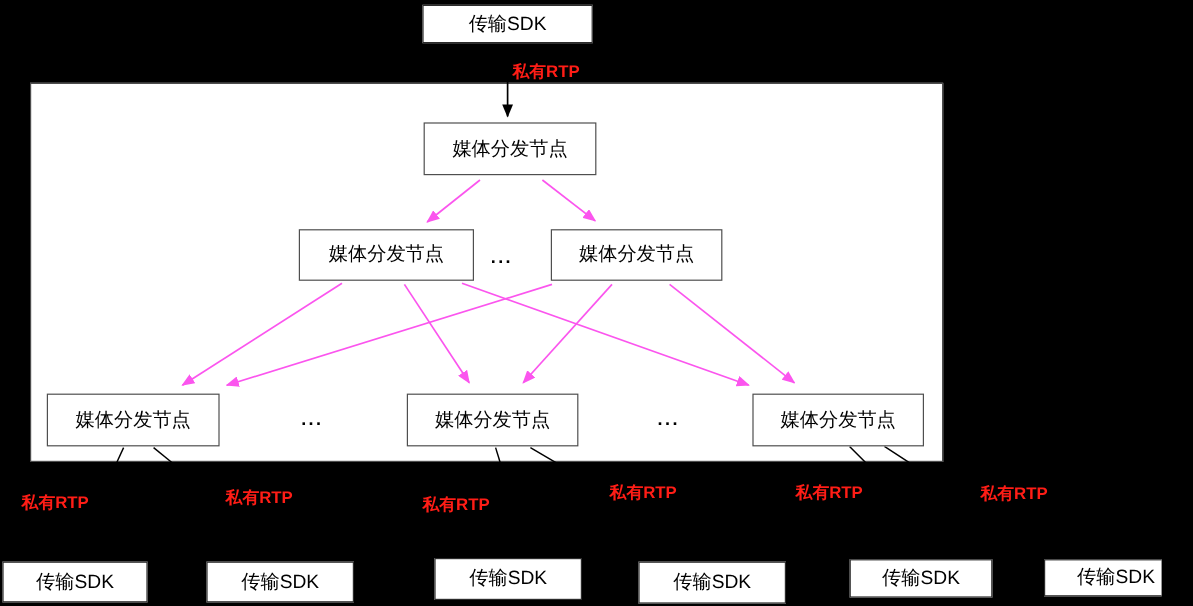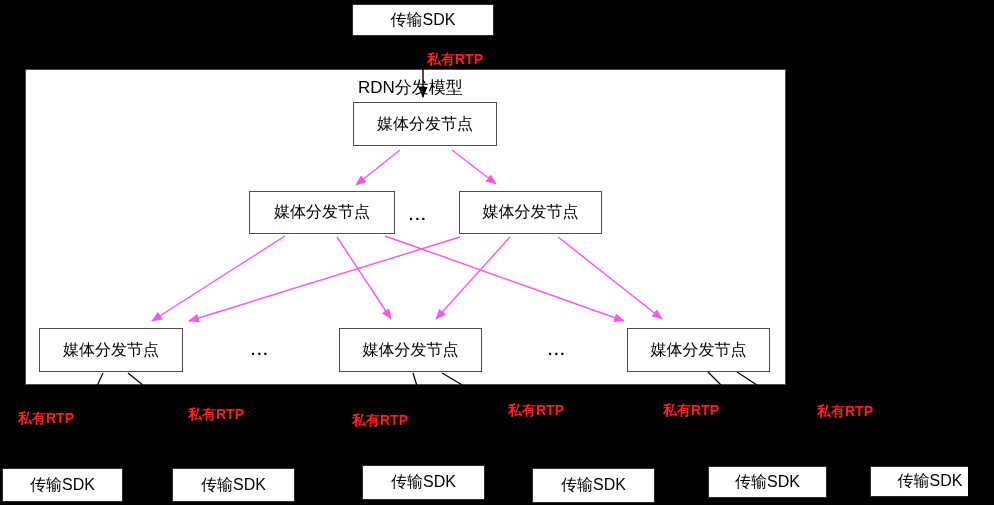--- a/index.html
+++ b/index.html
@@ -35,21 +35,20 @@
 
 <div class="canvas">
 
   <div class="sdk" style="left:352px; top:4px; width:142px; height:32px;">
     <span>传输SDK</span>
   </div>
 
   <div class="rtp" style="left:427px; top:51px;">私有RTP</div>
 
   <div class="panel"></div>
-  <div class="panel-title">RDN分发模型</div>
 
   <svg class="wires" width="994" height="505" viewBox="0 0 994 505">
     <defs>
       <marker id="mPink" markerUnits="userSpaceOnUse" markerWidth="11" markerHeight="9" refX="10" refY="4.5" orient="auto">
         <path d="M0,0 L11,4.5 L0,9 z" fill="#fb55ee"></path>
       </marker>
       <marker id="mBlack" markerUnits="userSpaceOnUse" markerWidth="11" markerHeight="9" refX="10" refY="4.5" orient="auto">
         <path d="M0,0 L11,4.5 L0,9 z" fill="#000"></path>
       </marker>
     </defs>

